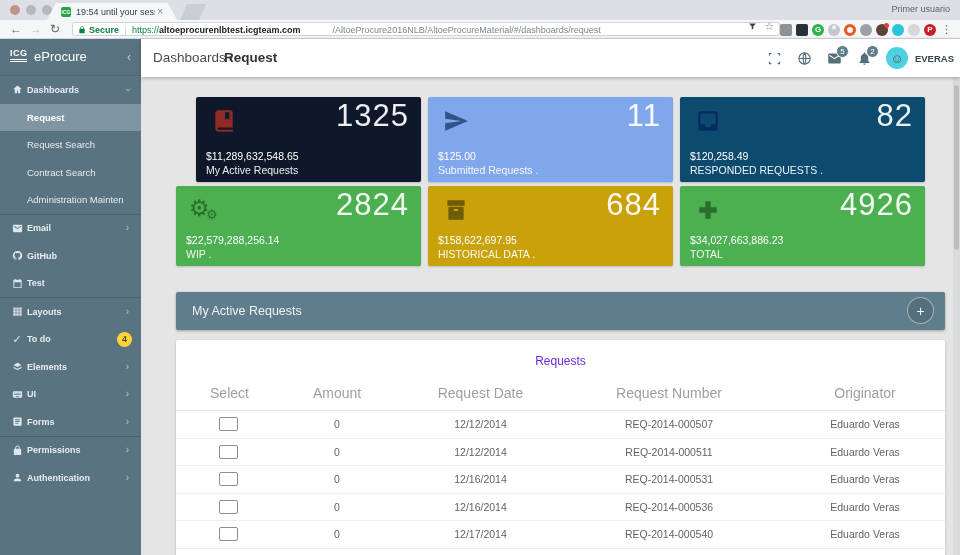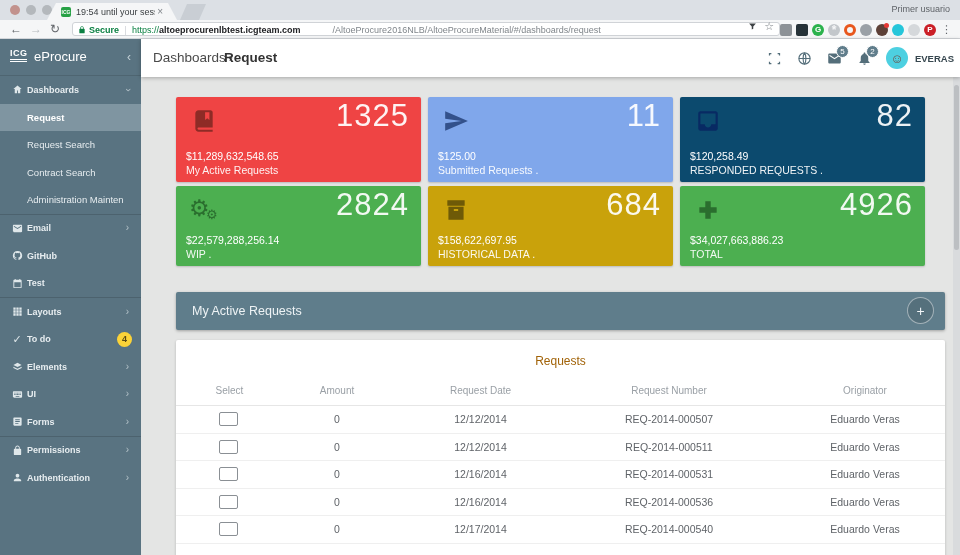--- a/index.html
+++ b/index.html
@@ -94,24 +94,24 @@
   .card .lab { position:absolute; left:10px; bottom:6px; font-size:10.5px; color:rgba(255,255,255,.93); }
 
   .panel { position:relative; width:769px; height:38px; margin-top:26px; background:#5f7d8b; border-radius:2px; box-shadow:0 1px 3px rgba(0,0,0,.3); }
   .panel-title { position:absolute; left:16px; top:12px; font-size:12.5px; color:#eef3f5; }
   .panel-add { position:absolute; right:11px; top:5px; width:27px; height:27px; border-radius:50%;
                background:rgba(0,0,0,.10); border:1px solid rgba(255,255,255,.45); color:#f2f6f8;
                font-size:14px; display:flex; align-items:center; justify-content:center; cursor:pointer; }
 
   .table-card { position:relative; width:769px; margin-top:10px; background:#fff; border-radius:2px 2px 0 0;
                 box-shadow:0 1px 3px rgba(0,0,0,.2); height:235px; }
-  .tc-title { padding:14px 16px 0 16px; font-size:12px; color:#a16207; }
+  .tc-title { padding:14px 16px 0 16px; font-size:12px; color:#6d28d9; }
   .thead { display:grid; grid-template-columns:90px 125px 162px 215px 1fr; margin-top:17px;
            border-bottom:1px solid #e6e6e6; padding-bottom:9px; }
-  .thead span { padding-left:17px; font-size:10px; color:#9aa0a6; }
+  .thead span { padding-left:17px; font-size:14px; color:#9aa0a6; }
   .trow { display:grid; grid-template-columns:90px 125px 162px 215px 1fr; align-items:center;
           height:27.5px; border-bottom:1px solid #efefef; }
   .trow span { padding-left:17px; font-size:10.5px; color:#5f6368; }
   .cb { width:13px; height:13px; border:1.5px solid #8a8f94; border-radius:2px; margin-left:14px; background:#fff; cursor:pointer; }
 
   .page-scroll { position:absolute; right:0; top:38px; width:7px; bottom:0; background:#d9dbdd; }
   .page-scroll .thumb { position:absolute; left:1px; top:8px; width:5px; height:165px; background:#bcbfc2; border-radius:3px; }
 </style>
 </head>
 <body>
@@ -319,21 +319,21 @@
             </svg>
             <span class="hdr-badge">2</span>
           </span>
         <span class="avatar">☺</span>
         <span class="user-name">EVERAS</span>
       </div>
     </header>
 
     <div class="content">
       <div class="cards" id="cards">
-          <div class="card" style="background: #ef4444;">
+          <div class="card" style="background: #0f172a; margin-left: 20px;">
             <span class="cic" style="color: rgb(142, 43, 38);"><svg viewBox="0 0 24 24" fill="currentColor">
                 <path d="M18 2H7C5.3 2 4 3.3 4 5v14c0 1.7 1.3 3 3 3h13v-2H7c-.6 0-1-.4-1-1s.4-1 1-1h13V4c0-1.1-.9-2-2-2zm-1 9l-2-1.5L13 11V4h4z"></path>
               </svg></span>
             <div class="num">1325</div>
             <div class="amt">$11,289,632,548.65</div>
             <div class="lab">My Active Requests</div>
           </div>
           <div class="card" style="background: rgb(128, 167, 235);">
             <span class="cic" style="color: rgb(51, 81, 139);"><svg viewBox="0 0 24 24" fill="currentColor">
                 <path d="M2.01 21L23 12 2.01 3 2 10l15 2-15 2z"></path>

